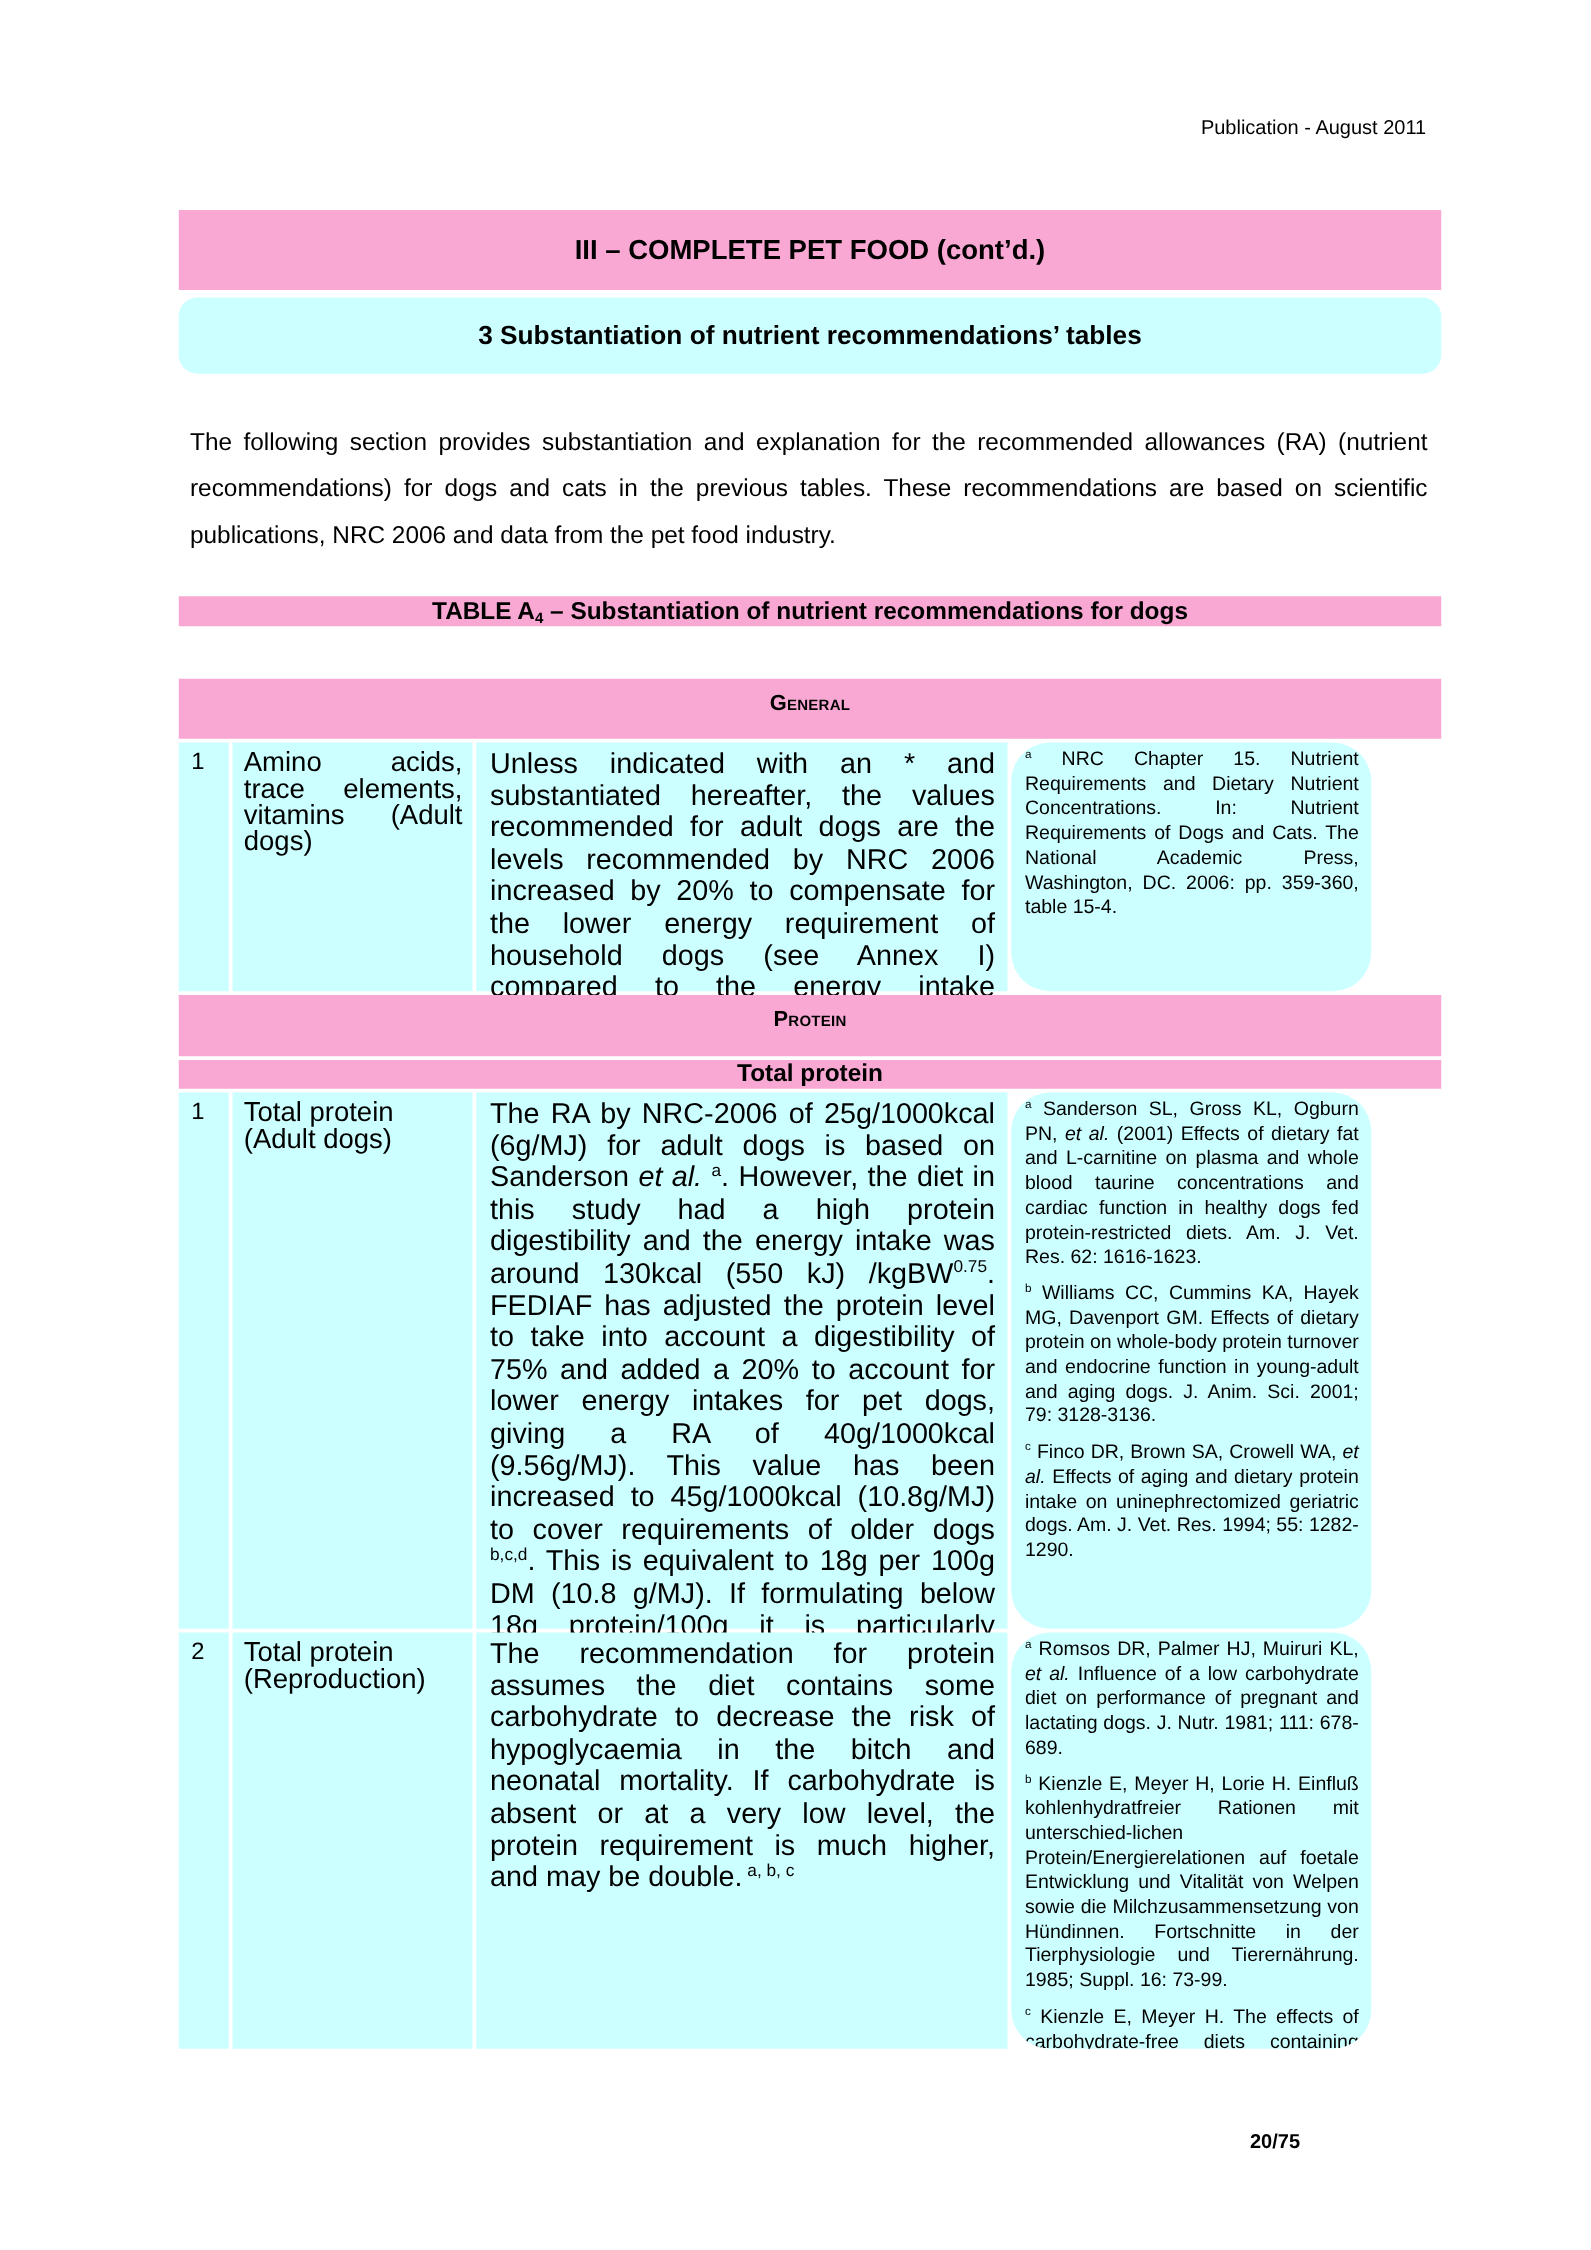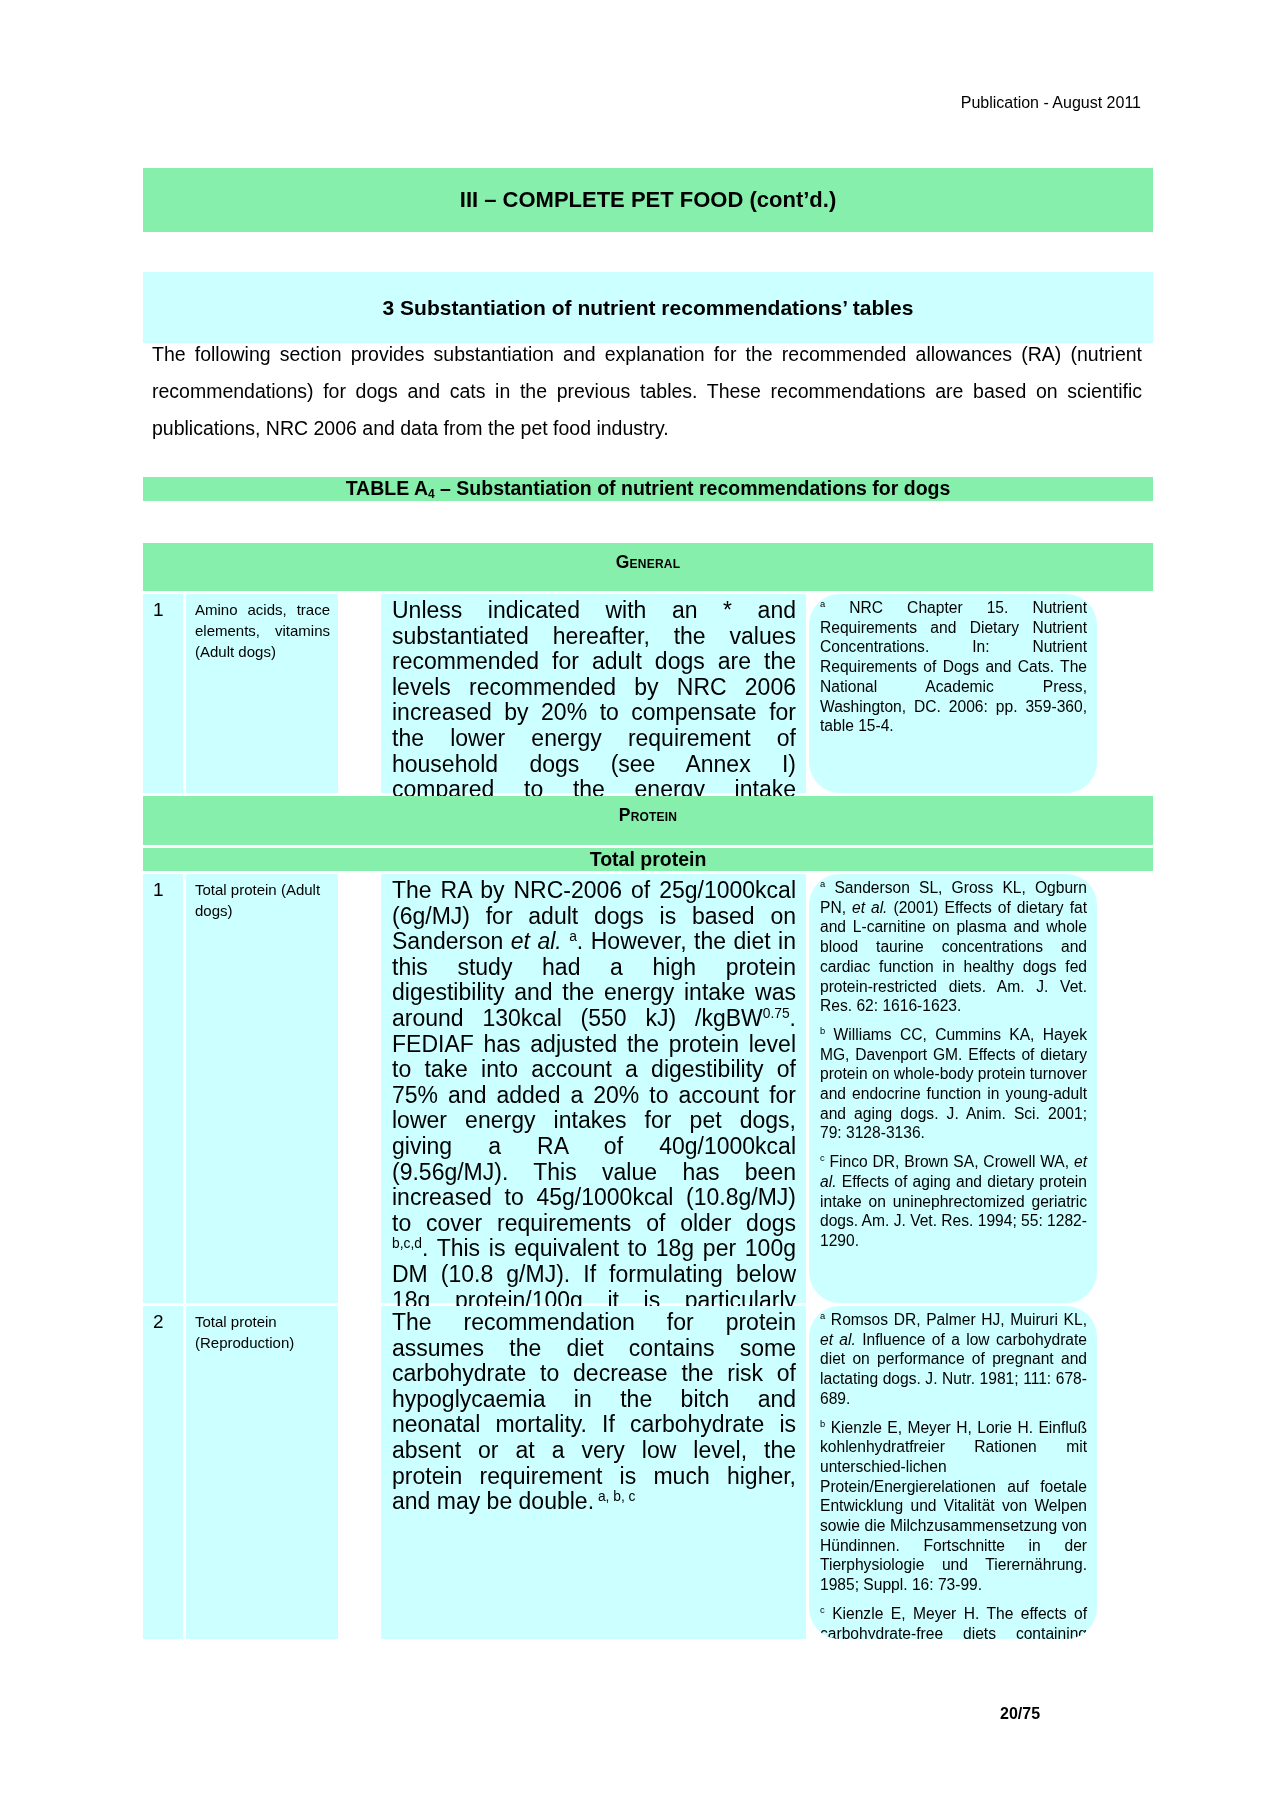--- a/index.html
+++ b/index.html
@@ -1,33 +1,33 @@
 <!DOCTYPE html>
 <html><head>
   <meta charset="utf-8">
   <style>
     html, body { margin: 0; padding: 0; background: #ffffff; }
     body { width: 1273px; height: 1800px; position: relative; overflow: hidden;
            font-family: "Liberation Sans", sans-serif; color: #000; }
     .abs { position: absolute; }
     .pub-date { left: 900px; top: 94px; width: 241px; text-align: right; font-size: 16px; }
     .band { position: absolute; left: 143px; width: 1010px; display: flex; align-items: center; justify-content: center; font-weight: bold; }
-    .band-blue { background: #86efac; }
+    .band-blue { background: #f9a8d4; }
     .band-cyan { background: #ccffff; }
     .title-main { top: 168px; height: 64px; font-size: 22px; }
-    .title-sub { top: 272px; height: 71px; font-size: 21px; }
+    .title-sub { top: 238px; height: 61px; font-size: 21px; border-radius: 15px; }
     .intro { left: 152px; top: 336px; width: 990px; font-size: 19.5px; line-height: 37px; text-align: justify; }
     .table-title { top: 477px; height: 24px; font-size: 19.5px; }
     .table-title sub { font-size: 12px; vertical-align: -3px; }
     .sec-head { align-items: flex-start; padding-top: 9px; box-sizing: border-box; font-size: 17.5px; }
     .sec-head .sc { font-variant: small-caps; letter-spacing: 0.2px; }
     .subhead { font-size: 19.5px; }
     .cell { position: absolute; background: #ccffff; box-sizing: border-box; }
     .c-num { left: 143px; width: 40px; padding: 5px 0 0 10px; font-size: 19px; }
-    .c-name { left: 186px; width: 152px; padding: 5px 8px 0 9px; font-size: 15px; line-height: 21px; }
+    .c-name { left: 186px; width: 192px; padding: 5px 8px 0 9px; font-size: 22px; line-height: 21px; }
     .c-text { left: 381px; width: 425px; padding: 4px 10px 0 11px; font-size: 23px; line-height: 25.6px; text-align: justify; }
     .c-ref { left: 809px; width: 288px; padding: 4px 10px 0 11px; font-size: 15.6px; line-height: 19.7px; text-align: justify; border-radius: 31px; }
     .c-ref p { margin: 0 0 9px 0; }
     .c-name.just { text-align: justify; }
     sup { font-size: 0.6em; vertical-align: 0.6em; line-height: 0; }
     .page-num { left: 1000px; top: 1705px; font-size: 16px; font-weight: bold; }
   </style>
 </head>
 <body>
 

